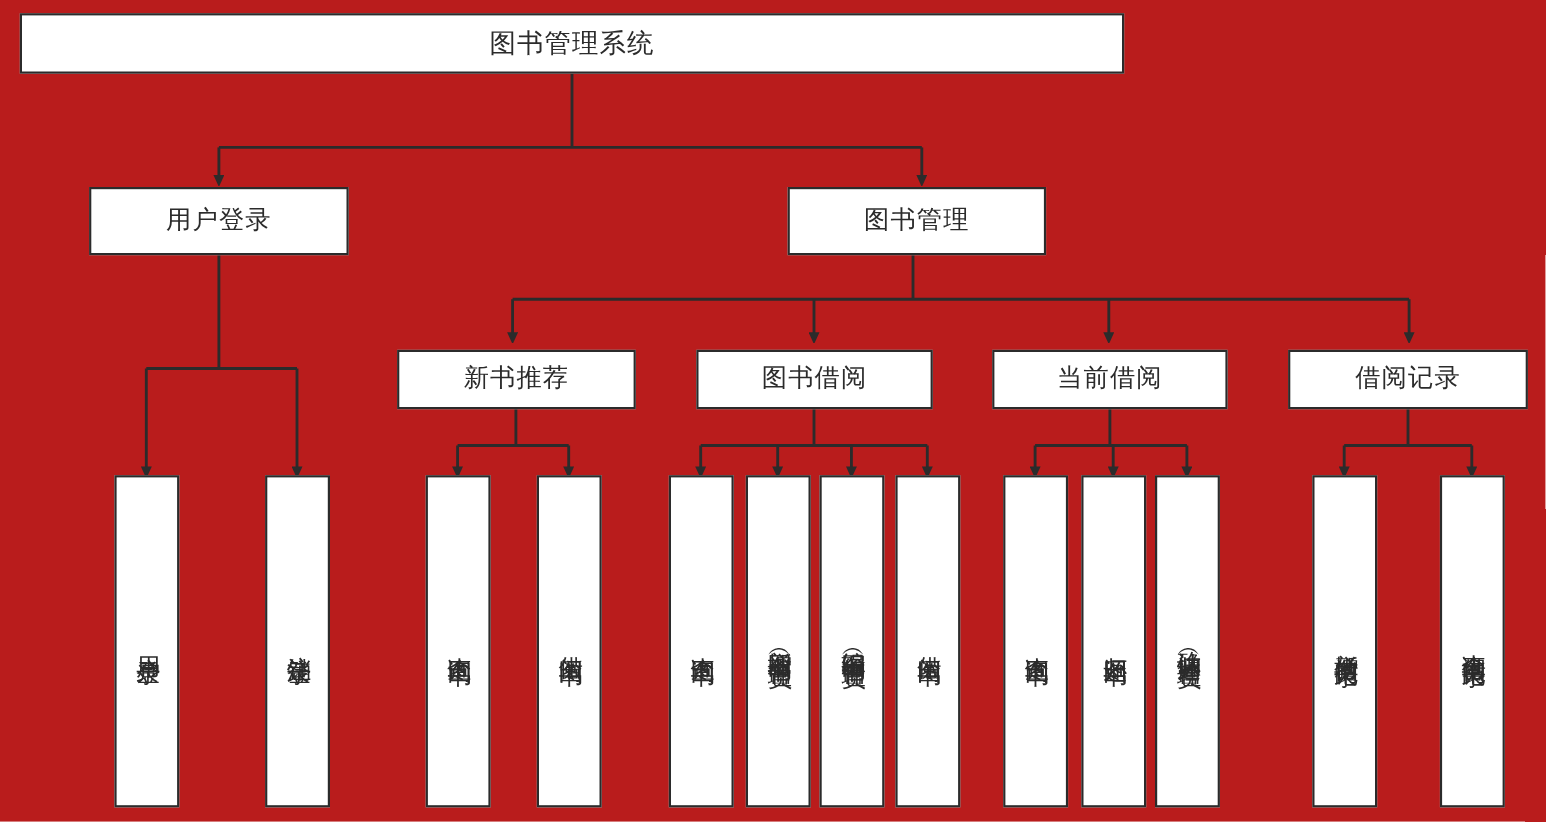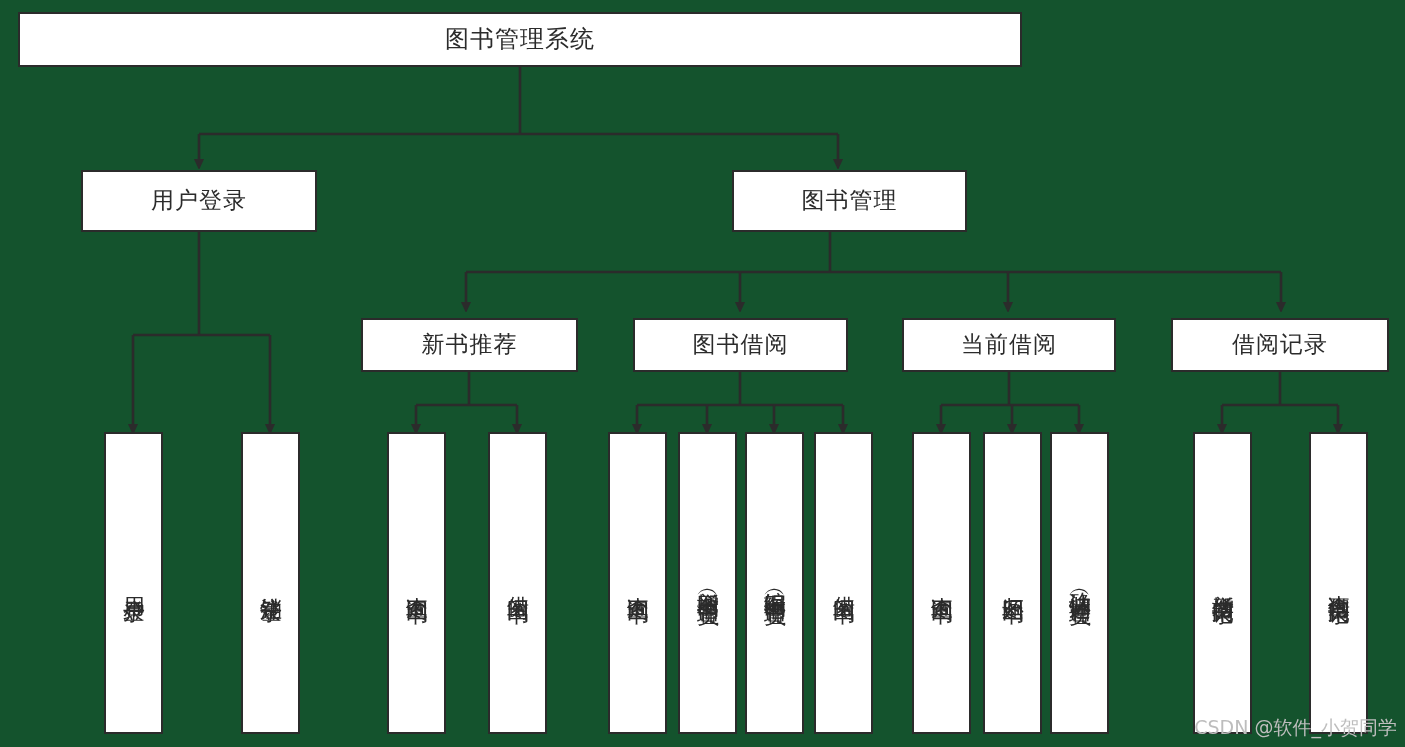--- a/index.html
+++ b/index.html
@@ -7,21 +7,21 @@
     padding: 0;
     background: #ffffff;
   }
   body {
     font-family: "DejaVu Sans", "Liberation Sans", sans-serif;
   }
   #canvas {
     position: relative;
     width: 1405px;
     height: 747px;
-    background: #14532d;
+    background: #b91c1c;
     overflow: hidden;
   }
   .node {
     position: absolute;
     box-sizing: border-box;
     border: 2.5px solid #2b2b2b;
     background: #ffffff;
     display: flex;
     align-items: center;
     justify-content: center;
@@ -127,21 +127,21 @@
     </g>
   </svg>
 
   <div class="node horiz root" style="left:18px; top:12px; width:1004px; height:55px;">
     <span>图书管理系统</span>
   </div>
 
   <div class="node horiz" style="left:81px; top:170px; width:236px; height:62px;">
     <span>用户登录</span>
   </div>
-  <div class="node horiz" style="left:732px; top:170px; width:235px; height:62px;align-items:center;">
+  <div class="node horiz" style="left:716px; top:170px; width:235px; height:62px;align-items:center;">
     <span>图书管理</span>
   </div>
 
   <div class="node horiz" style="left:633px; top:318px; width:215px; height:54px;">
     <span>图书借阅</span>
   </div>
   <div class="node horiz" style="left:361px; top:318px; width:217px; height:54px;">
     <span>新书推荐</span>
   </div>
   <div class="node horiz" style="left:1171px; top:318px; width:218px; height:54px;">
@@ -188,15 +188,14 @@
     <span class="vtext">确认归还（管理员）</span>
   </div>
 
   <div class="node leaf" style="left:1193px; top:432px; width:59px; height:302px;">
     <span class="vtext">新增借阅记录</span>
   </div>
   <div class="node leaf" style="left:1309px; top:432px; width:59px; height:302px;">
     <span class="vtext">查询借阅记录</span>
   </div>
 
-  <div class="watermark">CSDN @软件_小贺同学</div>
 
 </div>
 
 </body></html>

